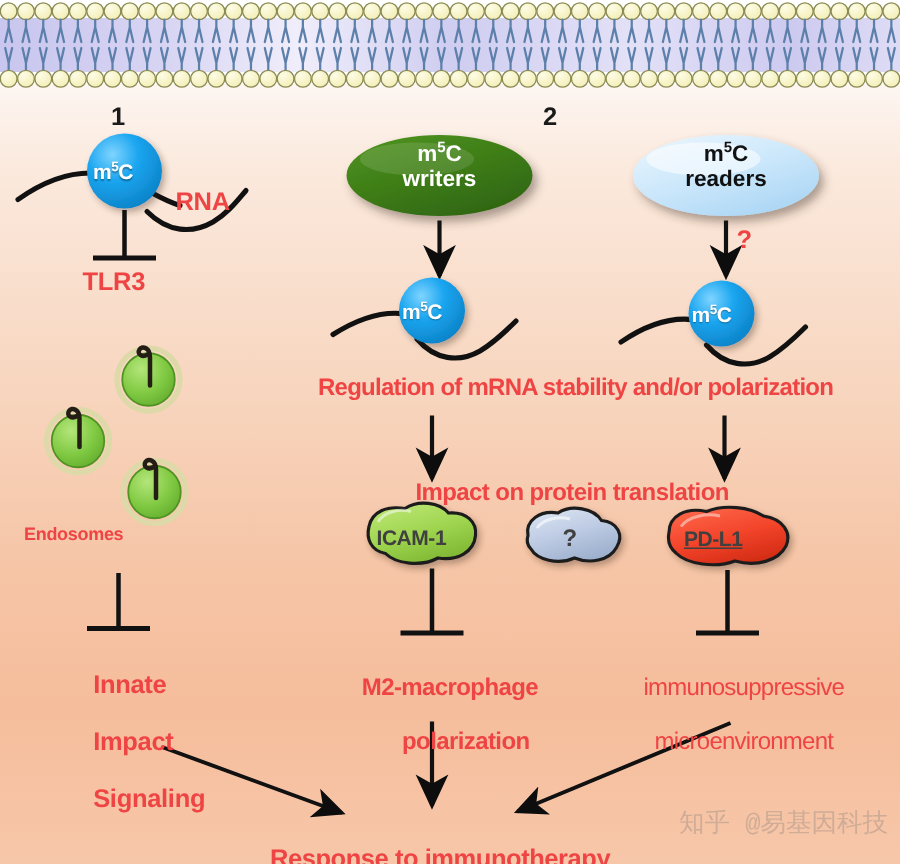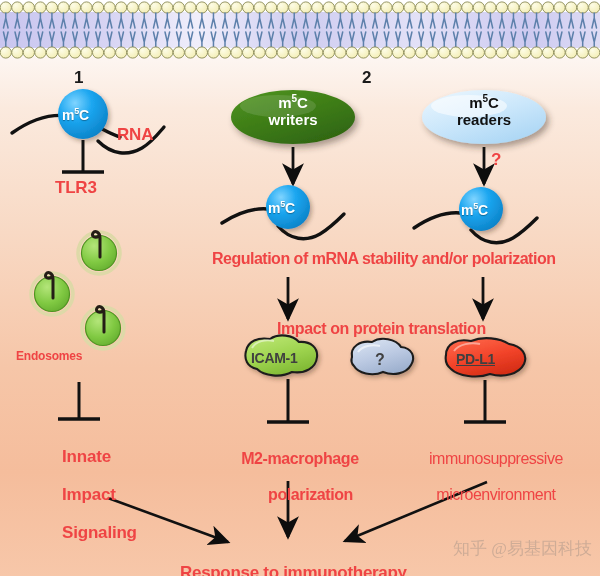--- a/index.html
+++ b/index.html
@@ -35,21 +35,21 @@
   .ell-txt{
     position:absolute;text-align:center;font-weight:bold;font-size:15px;line-height:1.12;
   }
   .ell-txt sup{font-size:10px;vertical-align:super;}
   .blob-txt{
     position:absolute;font-weight:bold;font-size:14px;color:#404040;letter-spacing:-0.3px;
   }
   #watermark{
     position:absolute;right:8px;bottom:16px;
     font-size:17px;color:#c8a894;opacity:.85;
-    font-family:Liberation Serif, serif;
+    font-family:Liberation Mono, monospace;
     white-space:nowrap;
   }
 </style>
 </head>
 <body>
 
 <div id="stage">
 
   <div id="cell-bg"></div>
 

